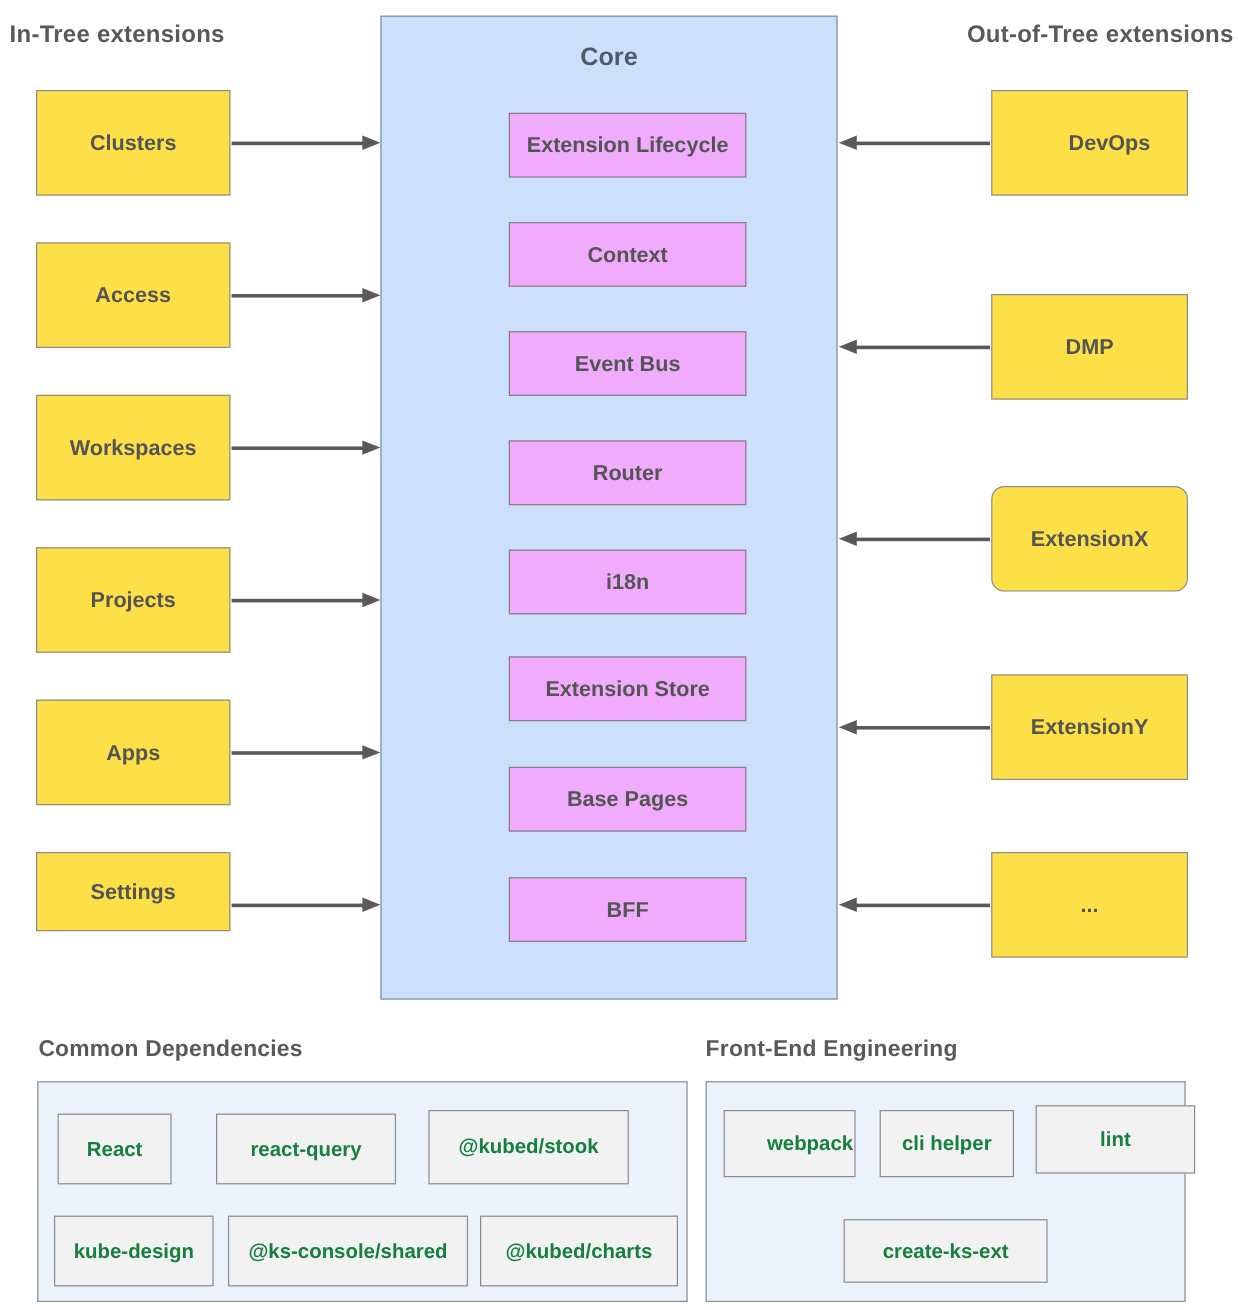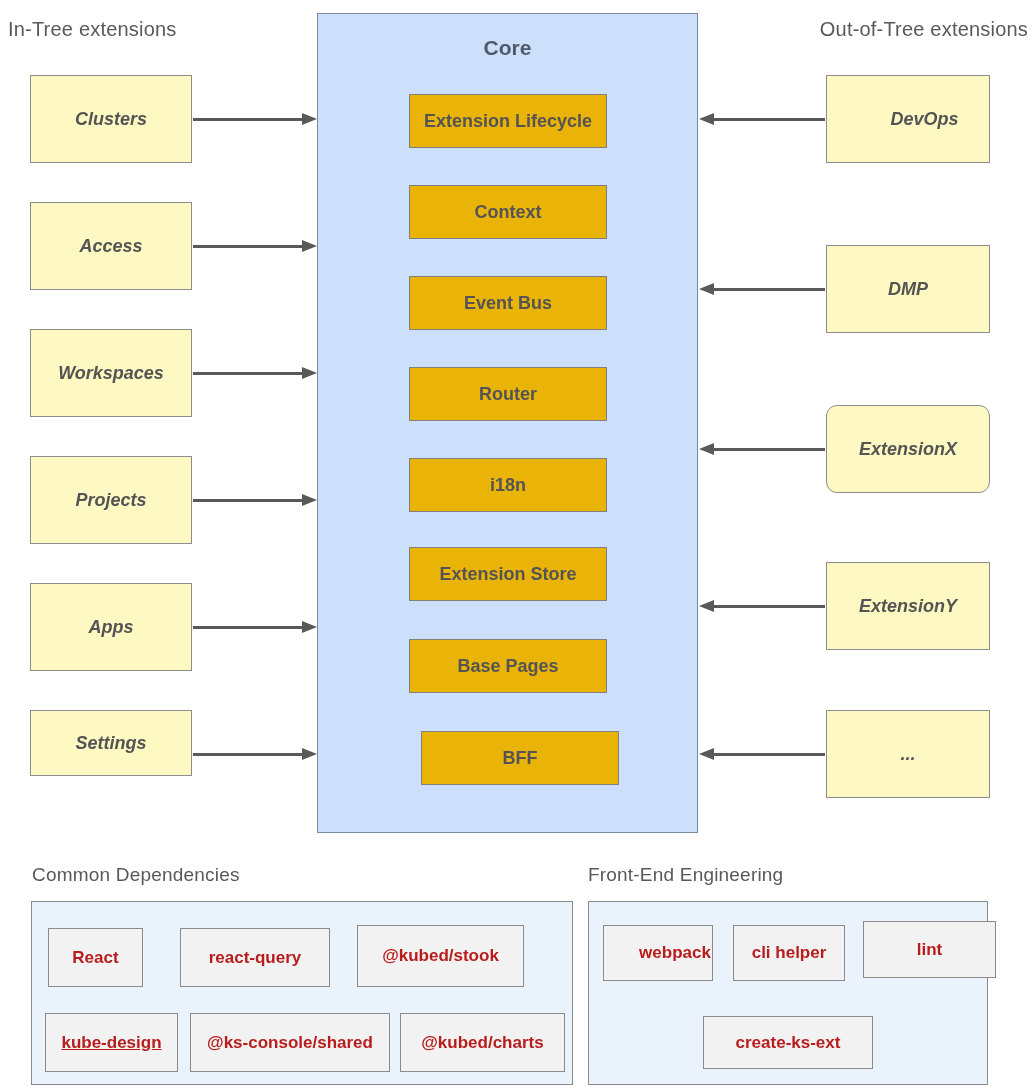--- a/index.html
+++ b/index.html
@@ -2,59 +2,59 @@
 <html><head>
 <meta charset="utf-8">
 <style>
   html,body{margin:0;padding:0;background:#ffffff;}
   .stage{
     position:relative;width:1032px;height:1092px;background:#ffffff;
     font-family:"Liberation Sans","DejaVu Sans",sans-serif;
     color:#595959;overflow:hidden;
   }
   .hdr{
-    position:absolute;font-size:20px;font-weight:normal;color:#595959;
+    position:absolute;font-size:20px;font-weight:bold;color:#595959;
     white-space:nowrap;letter-spacing:.2px;
   }
   .hdr-sm{font-size:19px;}
   .node{
     position:absolute;display:flex;align-items:center;justify-content:center;
     box-sizing:border-box;text-align:center;font-weight:bold;font-size:18px;
     color:#545454;white-space:nowrap;
   }
-  .cream{background:#fef9c3;border:1px solid #8c8c8c;font-style:italic;}
+  .cream{background:#fde047;border:1px solid #8c8c8c;}
   .core-box{
     position:absolute;left:317px;top:13px;width:381px;height:820px;
     background:#CCE0FB;border:1px solid #7d8ca0;box-sizing:border-box;
   }
   .core-title{
     position:absolute;top:22px;left:0;width:100%;text-align:center;
     font-size:21px;font-weight:bold;color:#4f5b6b;
   }
   .module{
-    position:absolute;left:91px;width:198px;height:54px;
-    background:#eab308;border:1px solid #7f7f7f;
+    position:absolute;left:106px;width:198px;height:54px;
+    background:#f0abfc;border:1px solid #7f7f7f;
     display:flex;align-items:center;justify-content:center;
     box-sizing:border-box;font-weight:bold;font-size:18px;color:#545454;
   }
   .arrow{position:absolute;height:13px;}
   .arrow .shaft{position:absolute;top:5px;height:3px;background:#595959;}
   .arrow.to-right .shaft{left:0;right:13px;}
   .arrow.to-left .shaft{left:13px;right:0;}
   .arrow .head{position:absolute;width:0;height:0;top:0;
     border-top:6.5px solid transparent;border-bottom:6.5px solid transparent;}
   .arrow.to-right .head{right:0;border-left:15px solid #595959;}
   .arrow.to-left .head{left:0;border-right:15px solid #595959;}
   .container-box{
     position:absolute;background:#EAF2FC;border:1px solid #8a8a8a;box-sizing:border-box;
   }
   .chip{
     position:absolute;display:flex;align-items:center;justify-content:center;
     background:#F2F2F2;border:1px solid #8a8a8a;box-sizing:border-box;
-    font-weight:bold;font-size:17px;color:#b91c1c;white-space:nowrap;
+    font-weight:bold;font-size:17px;color:#15803d;white-space:nowrap;
   }
 </style>
 </head>
 <body>
 
 <div class="stage">
 
   <div class="hdr" style="left:8px;top:18px;">In-Tree extensions</div>
   <div class="hdr" style="right:4px;top:18px;">Out-of-Tree extensions</div>
 
@@ -74,21 +74,21 @@
       </div>
     <div class="module" style="top:444px;">
         <span>i18n</span>
       </div>
     <div class="module" style="top:533px;">
         <span>Extension Store</span>
       </div>
     <div class="module" style="top:625px;">
         <span>Base Pages</span>
       </div>
-    <div class="module" style="top:717px;margin-left:12px;">
+    <div class="module" style="top:717px;">
         <span>BFF</span>
       </div>
   </div>
 
   <div class="node cream" style="left:30px;top:75px;width:162px;height:88px;">
       <span>Clusters</span>
     </div>
   <div class="node cream" style="left:30px;top:202px;width:162px;height:88px;">
       <span>Access</span>
     </div>
@@ -171,21 +171,21 @@
   <div class="container-box" style="left:31px;top:901px;width:542px;height:184px;"></div>
   <div class="chip" style="left:48px;top:928px;width:95px;height:59px;">
       <span>React</span>
     </div>
   <div class="chip" style="left:180px;top:928px;width:150px;height:59px;">
       <span>react-query</span>
     </div>
   <div class="chip" style="left:357px;top:925px;width:167px;height:62px;">
       <span>@kubed/stook</span>
     </div>
-  <div class="chip" style="left:45px;top:1013px;width:133px;height:59px;text-decoration:underline;">
+  <div class="chip" style="left:45px;top:1013px;width:133px;height:59px;">
       <span>kube-design</span>
     </div>
   <div class="chip" style="left:190px;top:1013px;width:200px;height:59px;">
       <span>@ks-console/shared</span>
     </div>
   <div class="chip" style="left:400px;top:1013px;width:165px;height:59px;">
       <span>@kubed/charts</span>
     </div>
 
   <div class="hdr hdr-sm" style="left:588px;top:864px;">Front-End Engineering</div>

